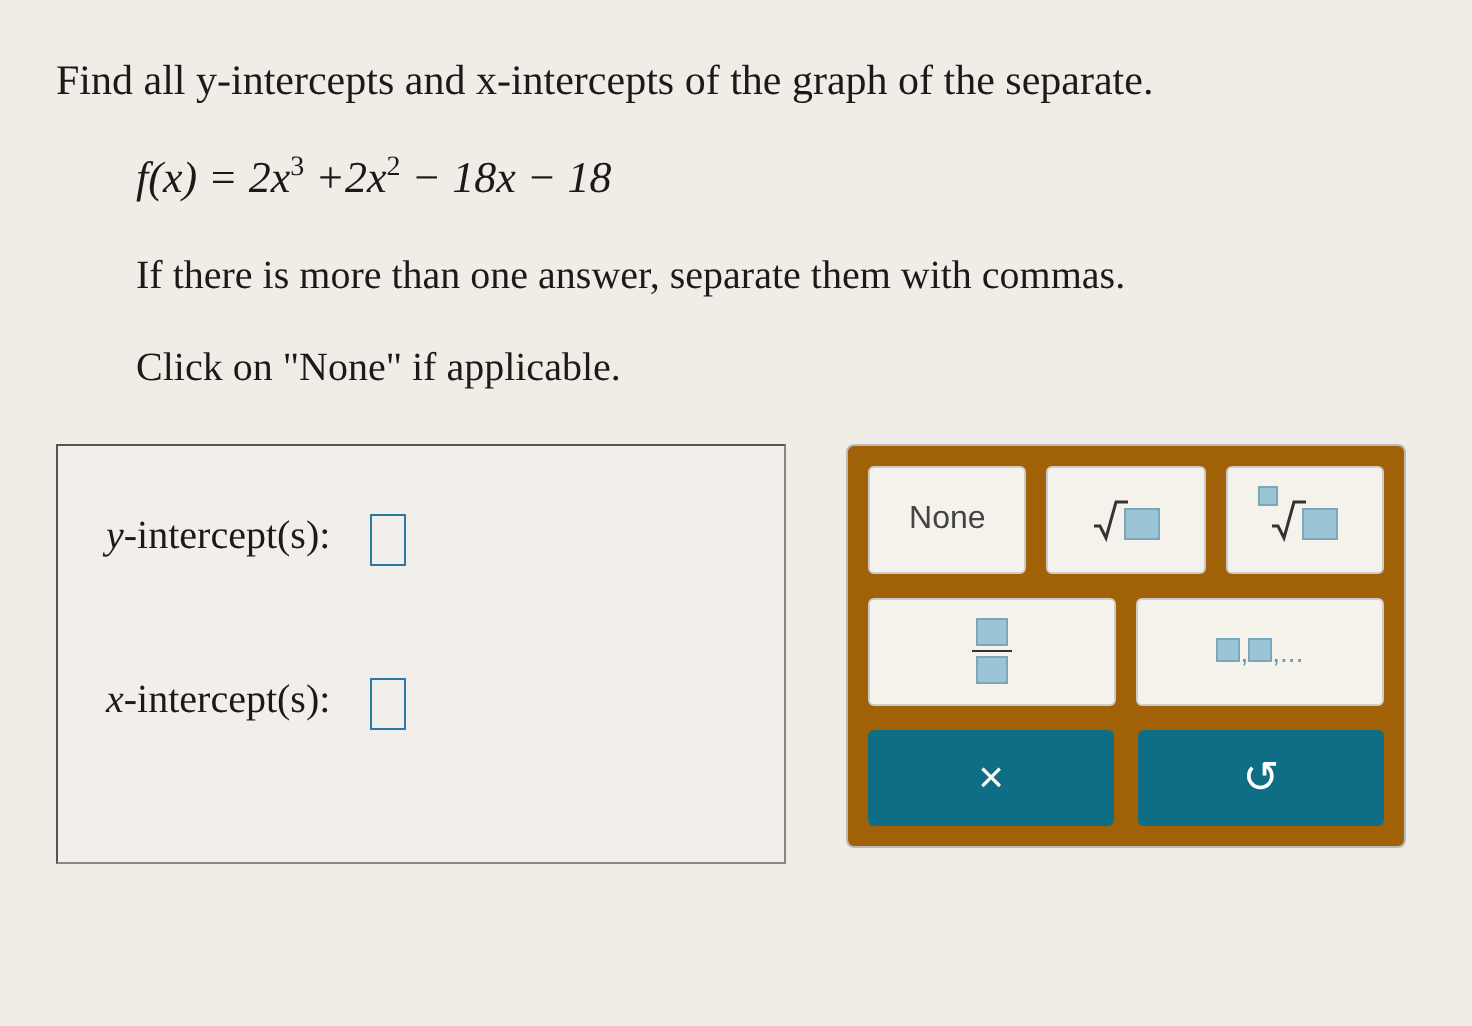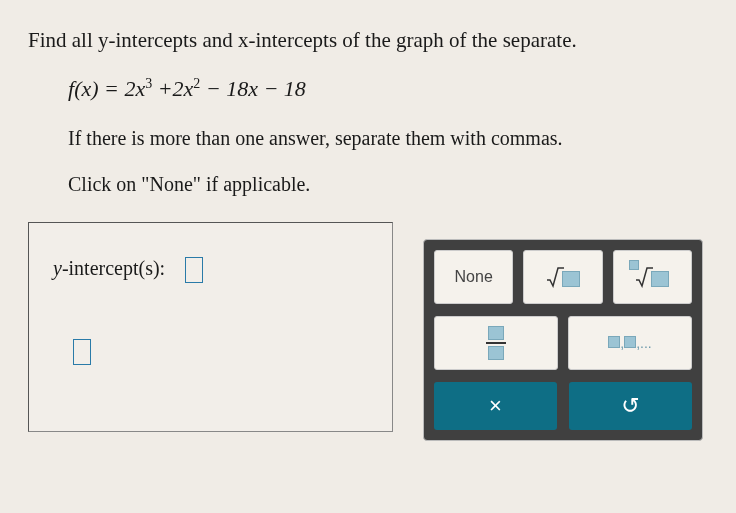--- a/index.html
+++ b/index.html
@@ -35,26 +35,25 @@
   .label { font-family: 'Times New Roman', serif; }
   .label .var { font-style: italic; }
   .input-slot {
     width: 18px; height: 26px;
     border: 1.5px solid #2a7aa8;
     margin-left: 20px;
     background: transparent;
   }
   .toolbox {
     width: 280px;
-    background: #404040;
+    background: #a16207;
     border: 1px solid #bbb;
     border-radius: 4px;
     padding: 10px;
     font-family: Arial, sans-serif;
-    margin-top: 17px;
   }
   .tool-row { display: flex; gap: 10px; margin-bottom: 12px; }
   .tool-btn {
     flex: 1;
     height: 54px;
     background: #f5f2ec;
     border: 1px solid #ccc;
     border-radius: 3px;
     display: flex;
     align-items: center;
@@ -123,20 +122,21 @@
 <div class="instruction">If there is more than one answer, separate them with commas.</div>
 <div class="instruction">Click on "None" if applicable.</div>
 
 <div class="content-row">
   <div class="answer-box">
     <div class="intercept-line">
       <span class="label"><span class="var">y</span><span>-intercept(s):</span></span>
       <div class="input-slot"></div>
     </div>
     <div class="intercept-line" style="margin-bottom:0">
+      <span class="label"><span class="var">x</span><span>-intercept(s):</span></span>
       <div class="input-slot"></div>
     </div>
   </div>
 
   <div class="toolbox">
     <div class="tool-row">
       <div class="tool-btn third">None</div>
       <div class="tool-btn third">
         <span class="sqrt-shape">
           <svg class="sqrt-svg" viewBox="0 0 18 22">

